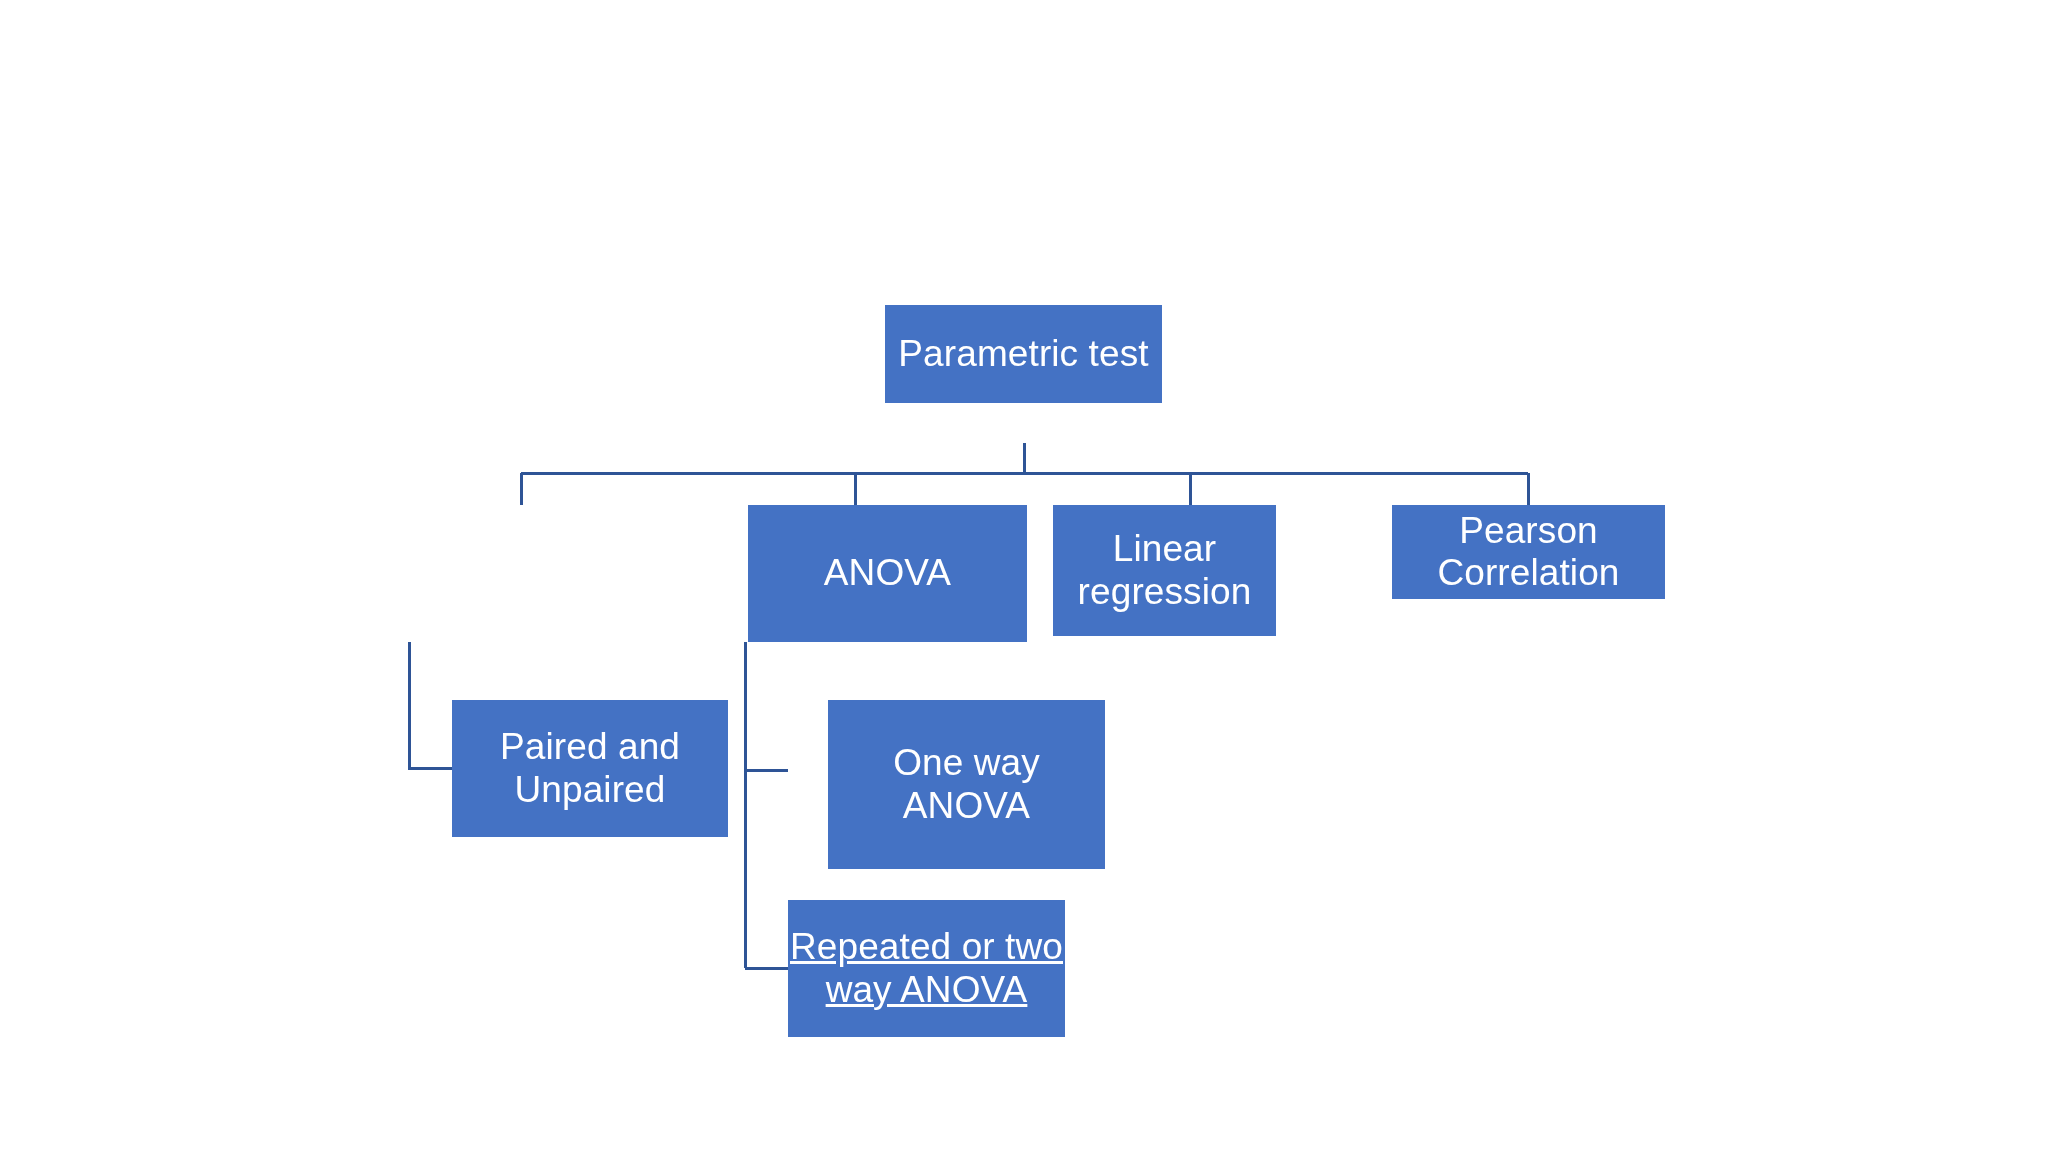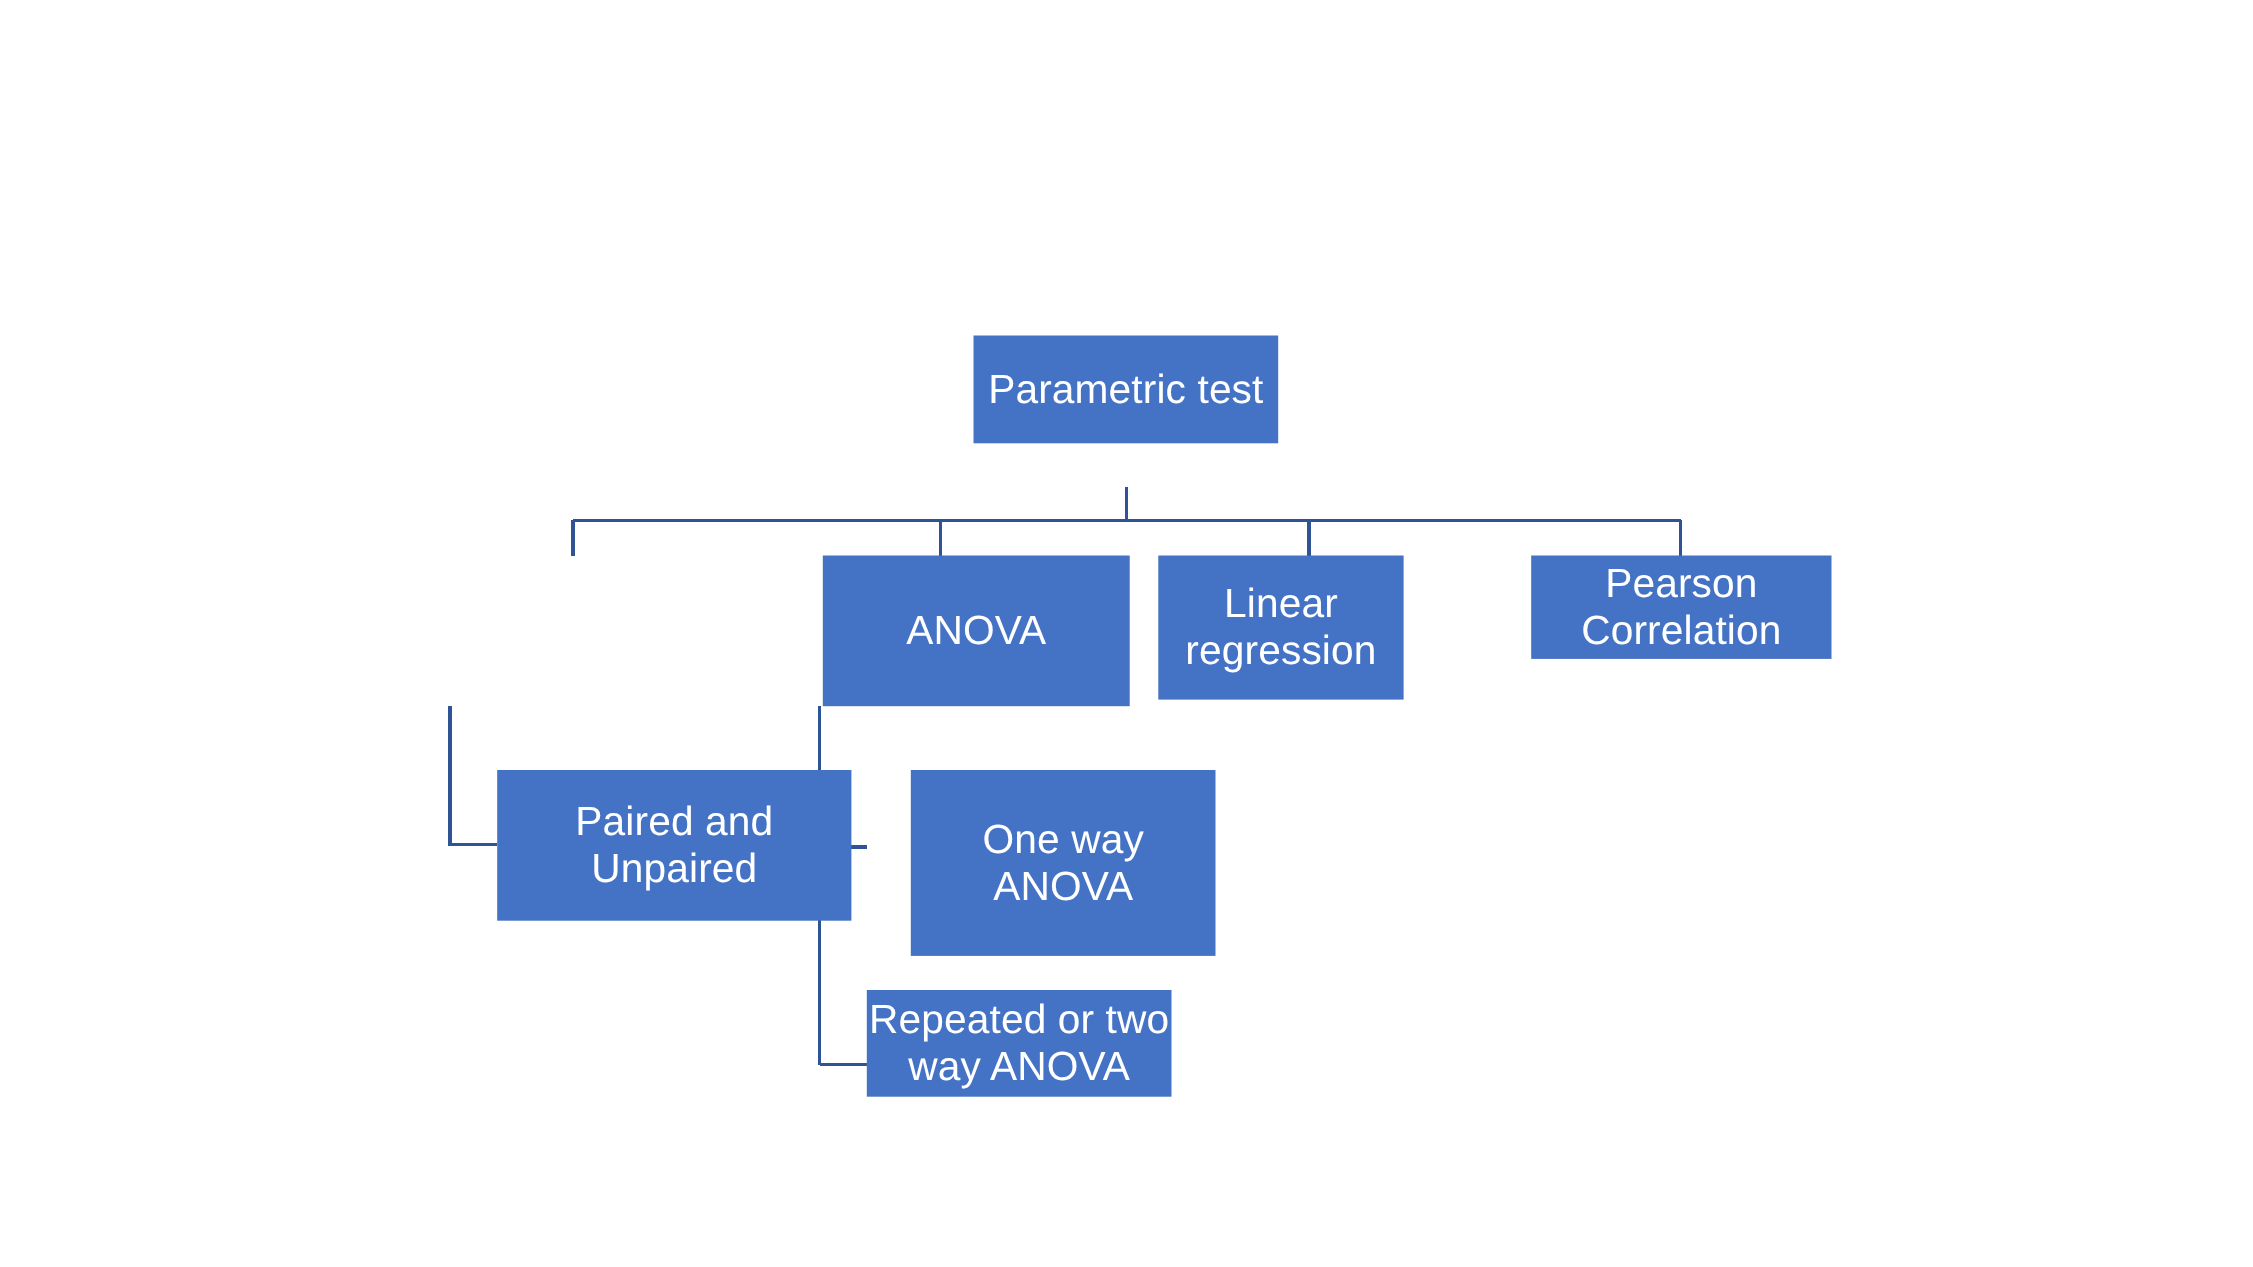--- a/index.html
+++ b/index.html
@@ -75,37 +75,38 @@
     left: 1392px;
     top: 505px;
     width: 273px;
     height: 94px;
     font-size: 37px;
   }
   
   #node-paired-unpaired {
     left: 452px;
     top: 700px;
-    width: 322px;
+    width: 276px;
     height: 137px;
     font-size: 37px;
   }
   #node-one-way-anova {
     left: 828px;
     top: 700px;
     width: 277px;
     height: 169px;
     font-size: 37px;
   }
   #node-repeated-two-way-anova {
     left: 788px;
     top: 900px;
     width: 277px;
-    height: 97px;
+    height: 137px;
     font-size: 37px;
+    text-decoration: underline;
   }
 </style>
 </head>
 <body>
 
 <div id="canvas">
 
   <svg id="connector-layer" width="2048" height="1152" viewBox="0 0 2048 1152" aria-hidden="true">
     <g stroke="#2E5496" stroke-width="3" fill="none" shape-rendering="crispEdges">
 

